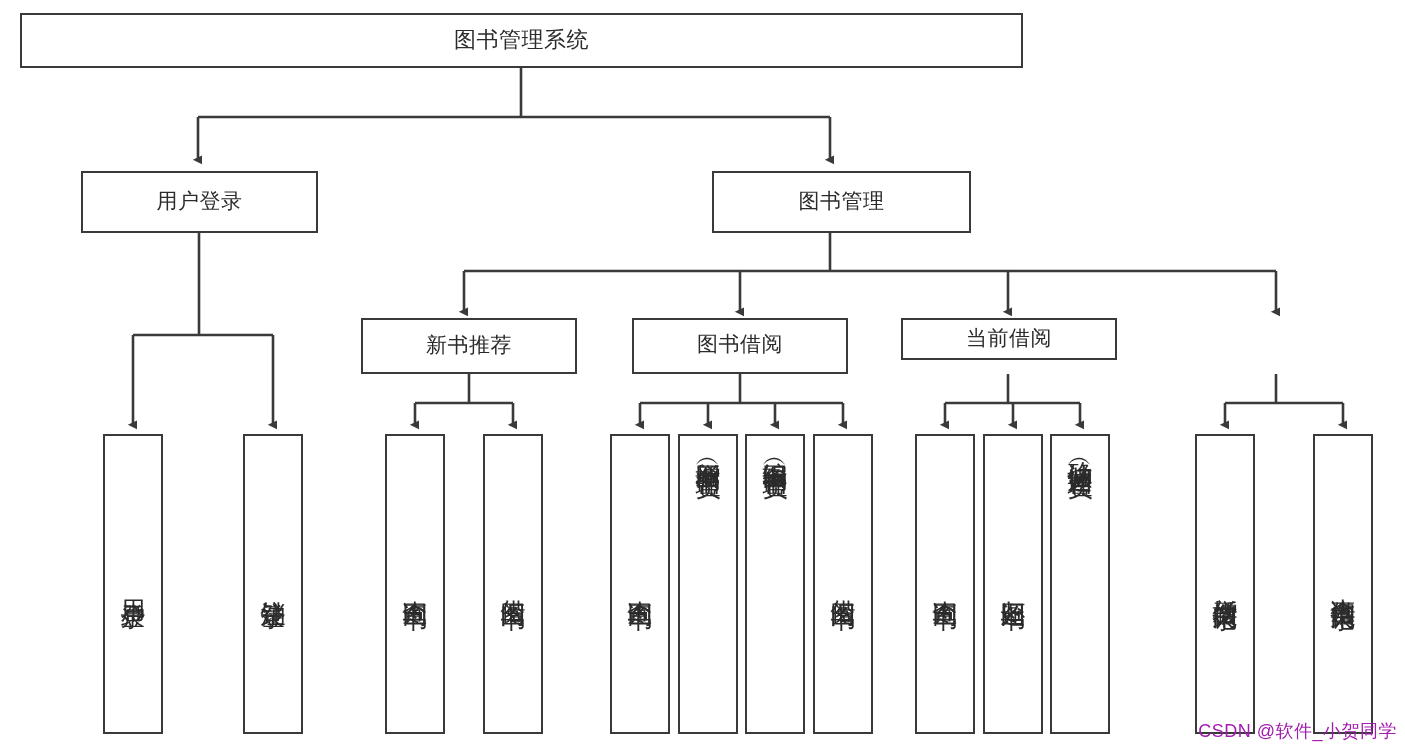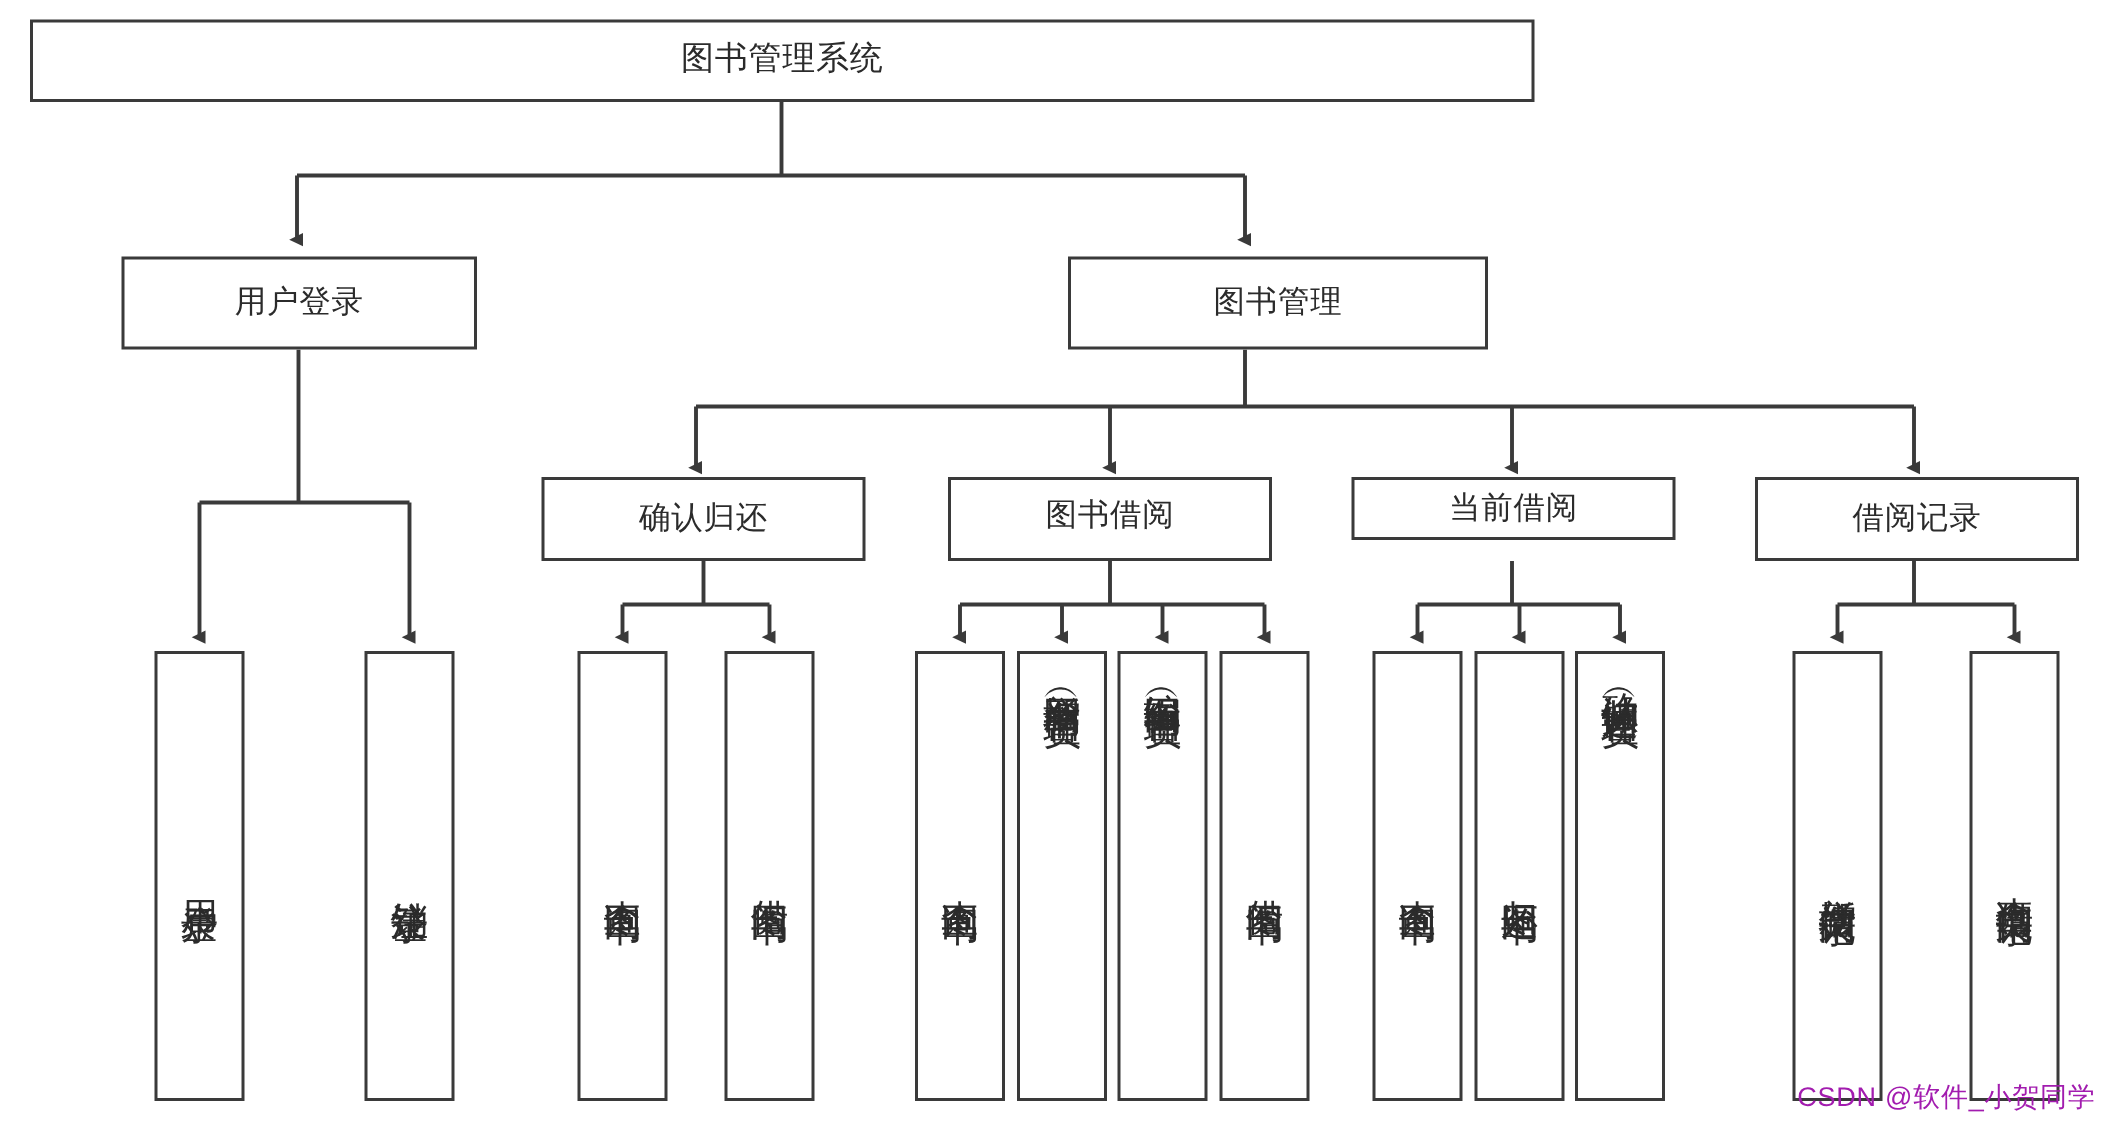--- a/index.html
+++ b/index.html
@@ -140,39 +140,36 @@
   </svg>
 
   <div class="node horiz root" style="left:20px; top:13px; width:1003px; height:55px;">
     <span class="label">图书管理系统</span>
   </div>
 
   <div class="node horiz" style="left:81px; top:171px; width:237px; height:62px;">
     <span class="label">用户登录</span>
   </div>
 
-  <div class="node horiz" style="left:712px; top:171px; width:280px; height:62px;">
+  <div class="node horiz" style="left:712px; top:171px; width:259px; height:62px;">
     <span class="label">图书管理</span>
   </div>
 
   <div class="node horiz" style="left:361px; top:318px; width:216px; height:56px;">
-    <span class="label">确认归还</span>
+    <span class="label">新书推荐</span>
   </div>
 
   <div class="node horiz" style="left:632px; top:318px; width:216px; height:56px;font-family:Liberation Mono, monospace;">
     <span class="label">图书借阅</span>
   </div>
 
   <div class="node horiz" style="left:901px; top:318px; width:216px; height:42px;">
     <span class="label">当前借阅</span>
   </div>
 
-  <div class="node horiz" style="left:1170px; top:318px; width:216px; height:56px;">
-    <span class="label">借阅记录</span>
-  </div>
 
   <div class="node vert center" style="left:103px; top:434px; width:60px; height:300px;">
     <span class="label">用户登录</span>
   </div>
 
   <div class="node vert center" style="left:243px; top:434px; width:60px; height:300px;">
     <span class="label">注销登录</span>
   </div>
 
   <div class="node vert center" style="left:385px; top:434px; width:60px; height:300px;">

